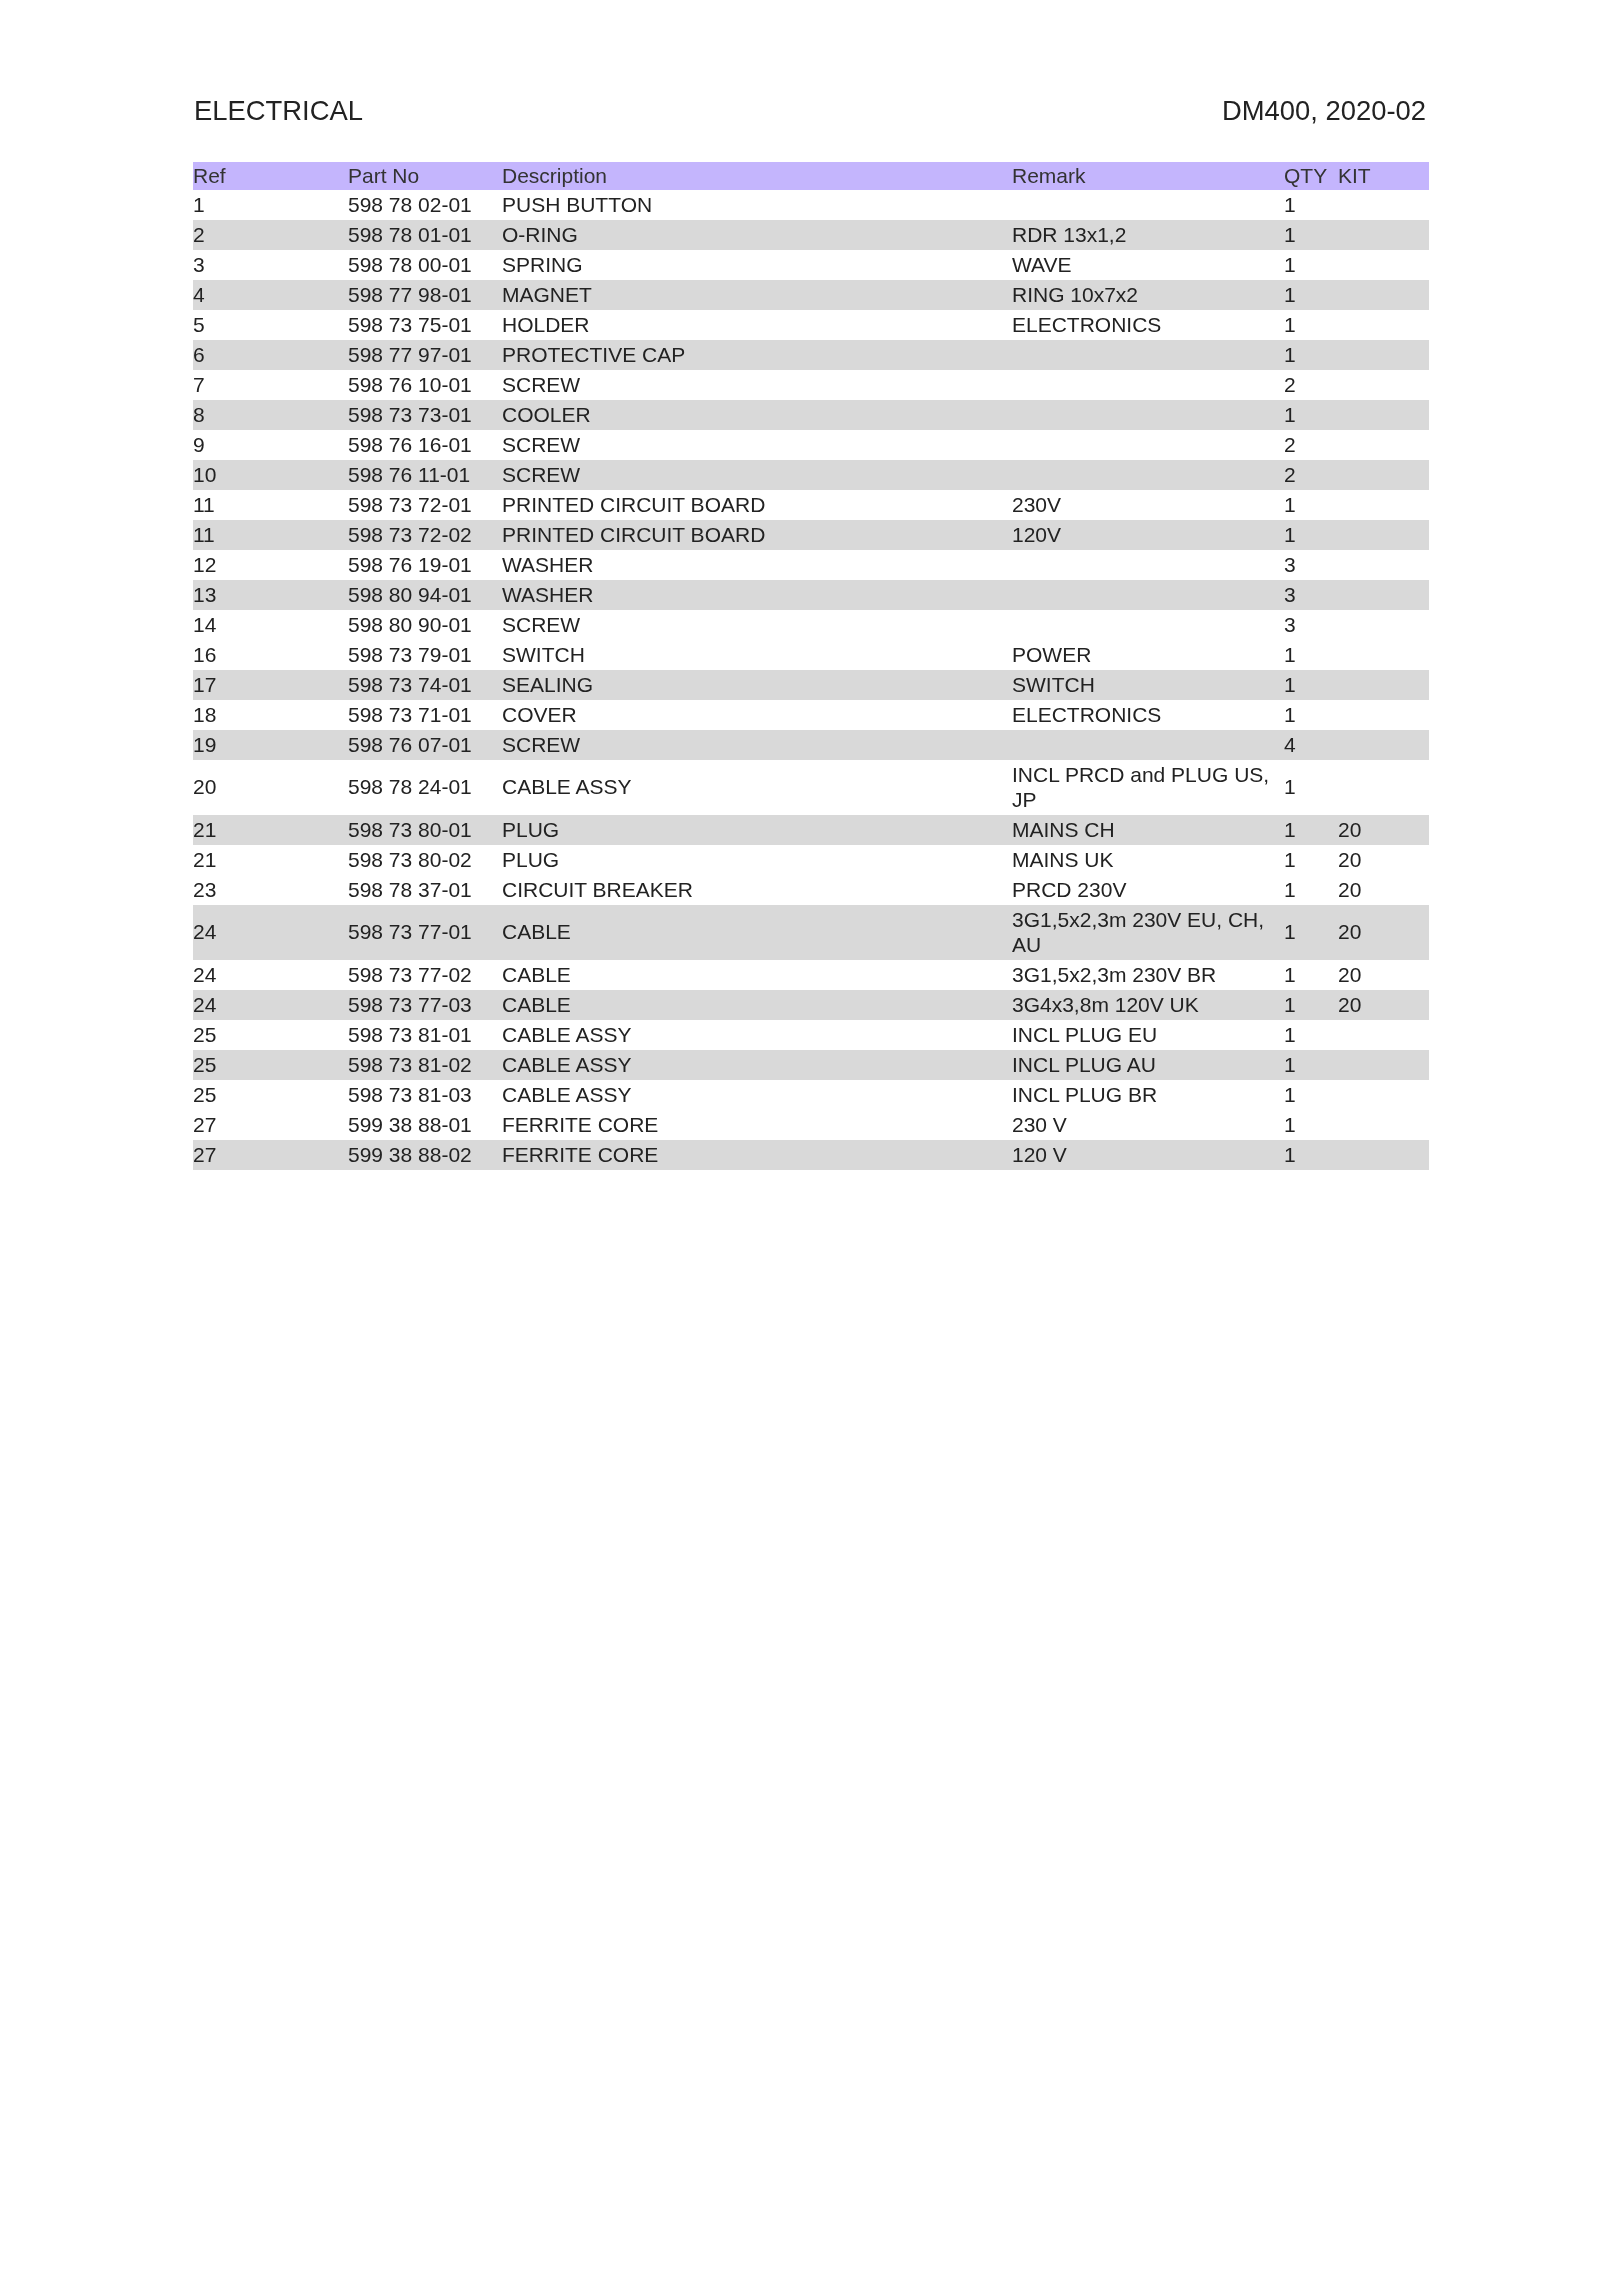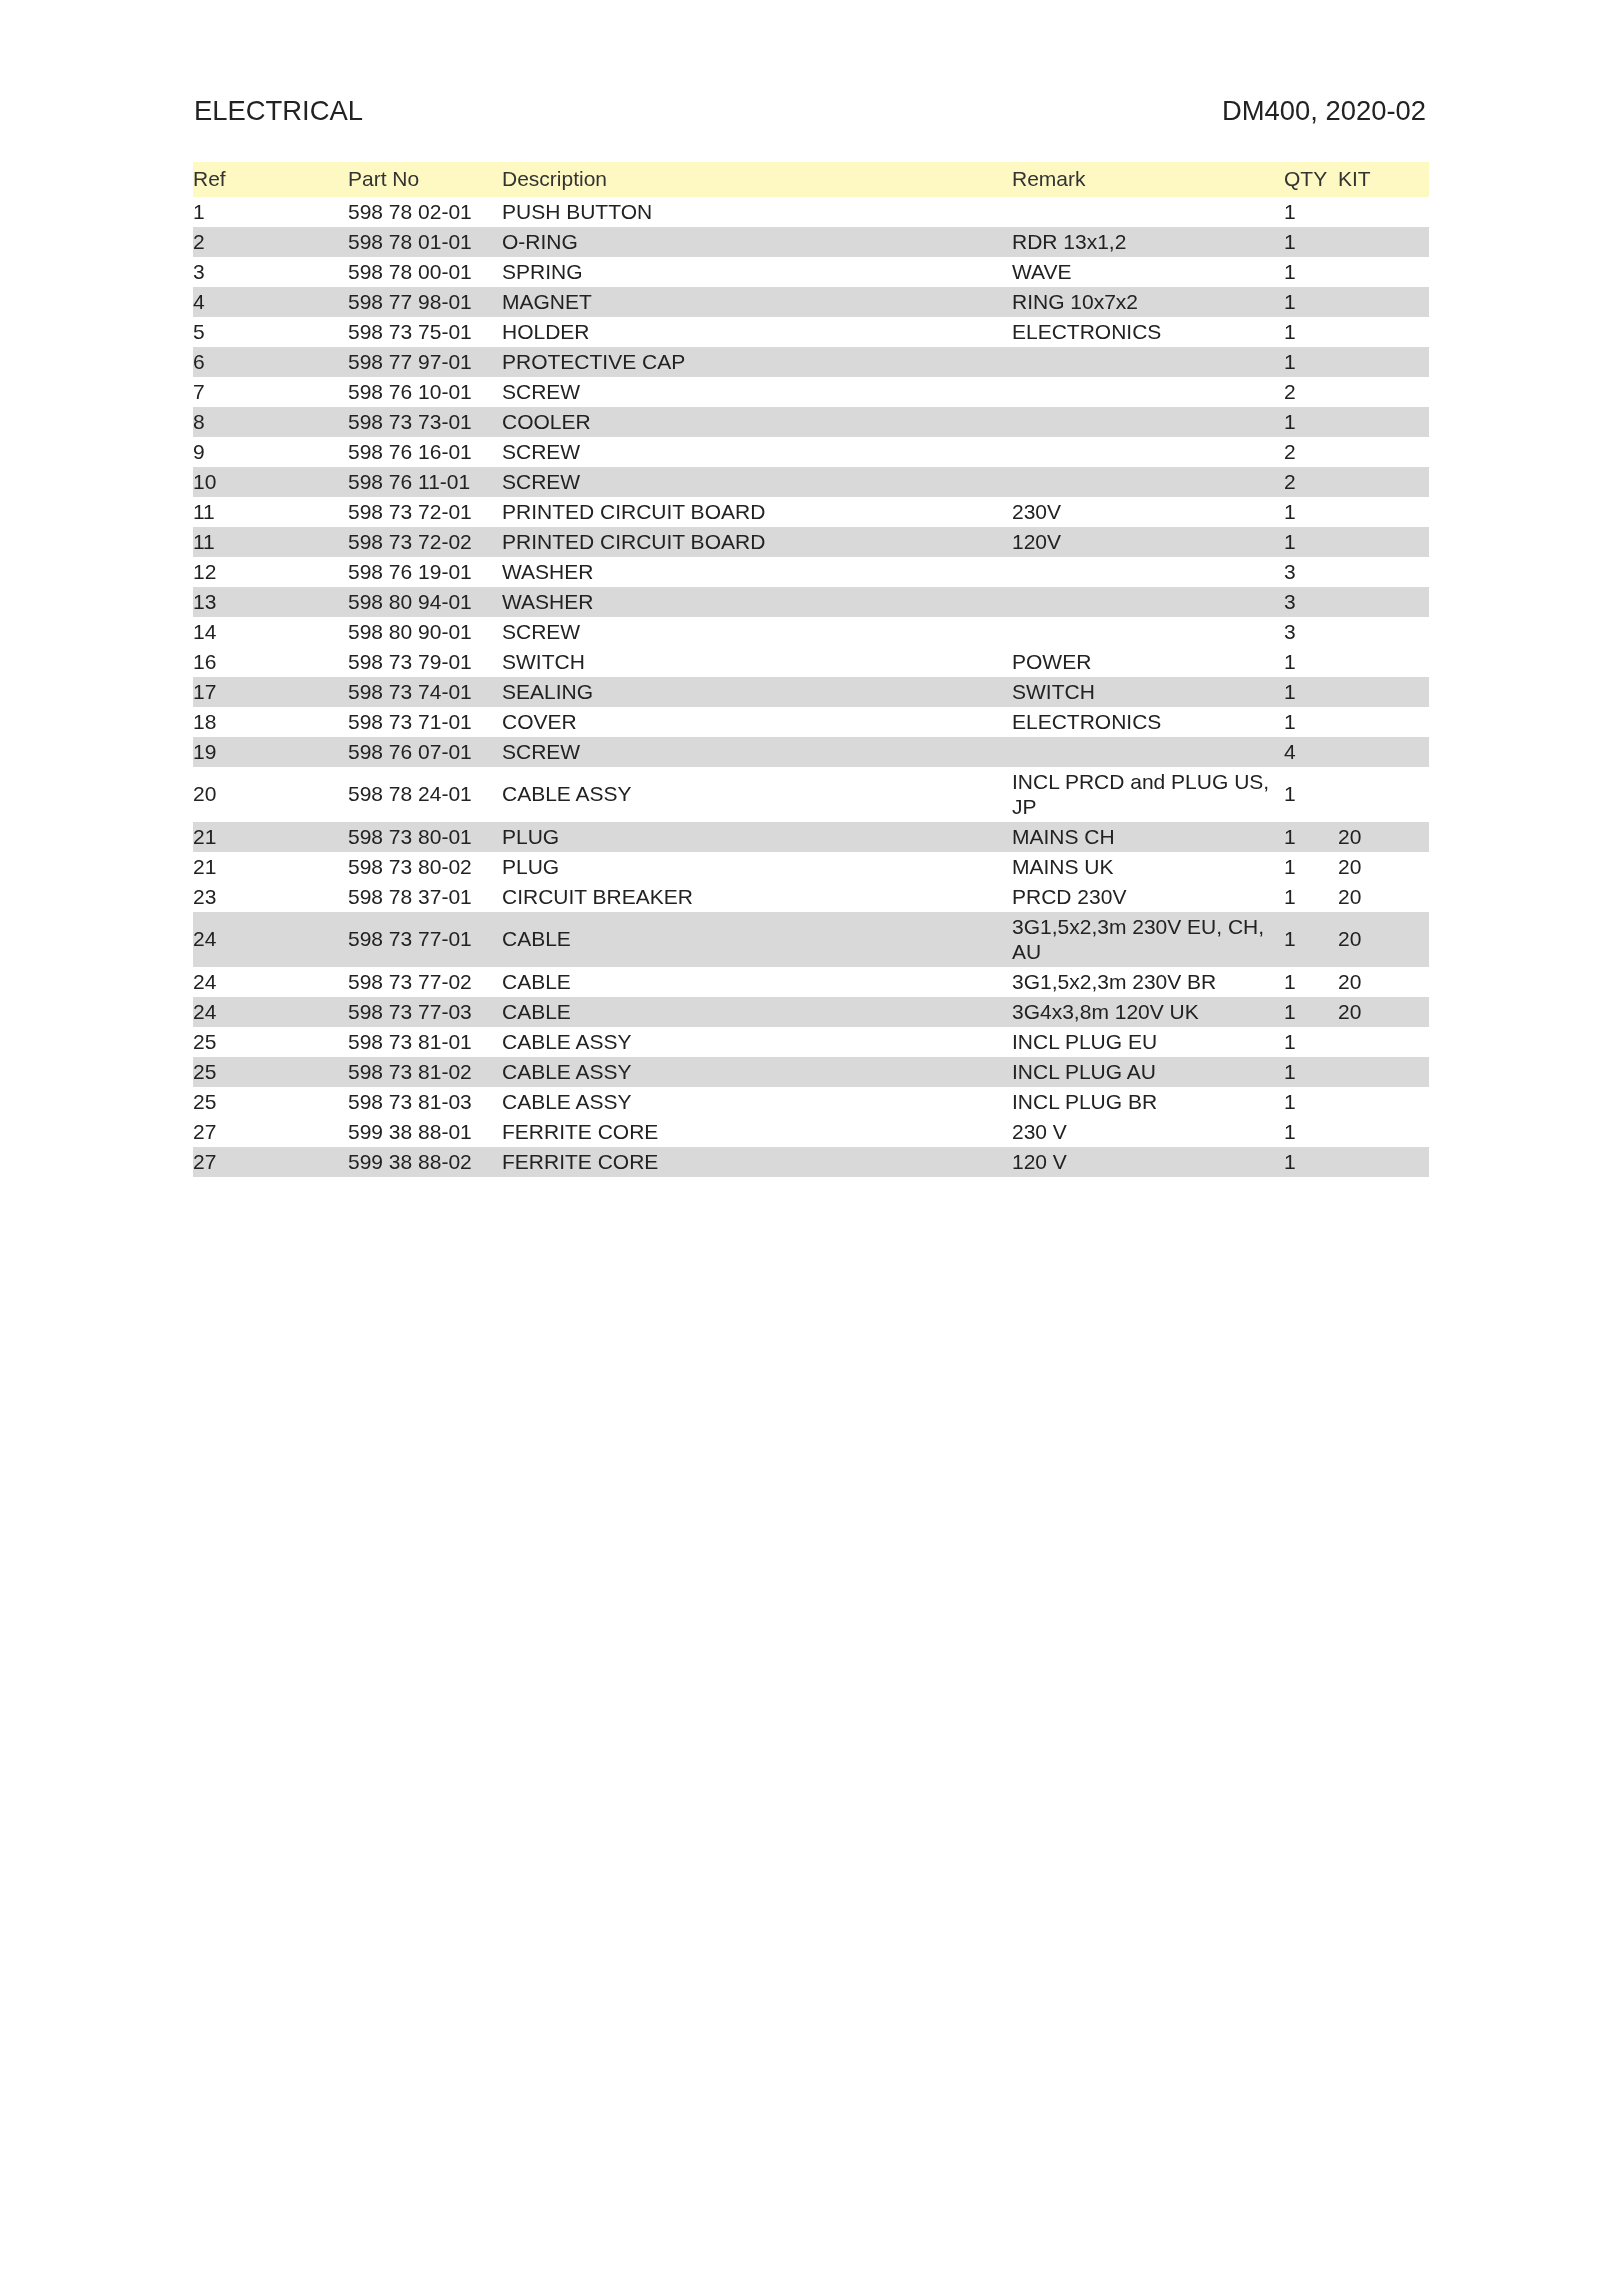--- a/index.html
+++ b/index.html
@@ -38,23 +38,23 @@
     }
     .parts-table th, .parts-table td {
       padding: 0;
       text-align: left;
       vertical-align: middle;
       line-height: 24.5px;
       font-weight: normal;
       white-space: nowrap;
     }
     .parts-table thead tr {
-      background: #fef9c3;
+      background: #c4b5fd;
       color: #333333;
-      height: 35px;
+      height: 28px;
     }
     .parts-table tbody tr {
       height: 30px;
     }
     .parts-table tbody tr.tall {
       height: 55px;
     }
     .parts-table tbody tr.striped {
       background: #d9d9d9;
     }

